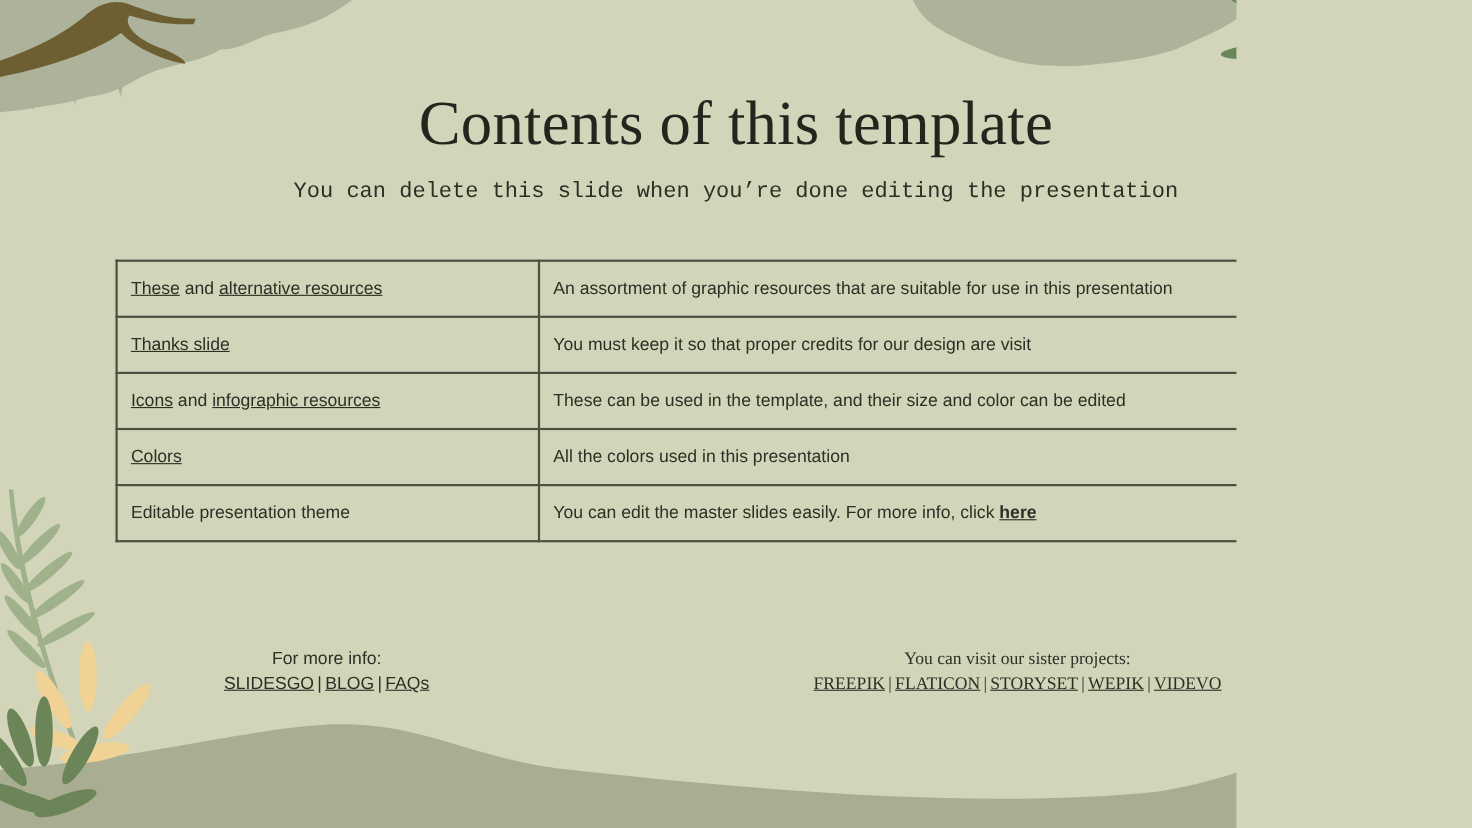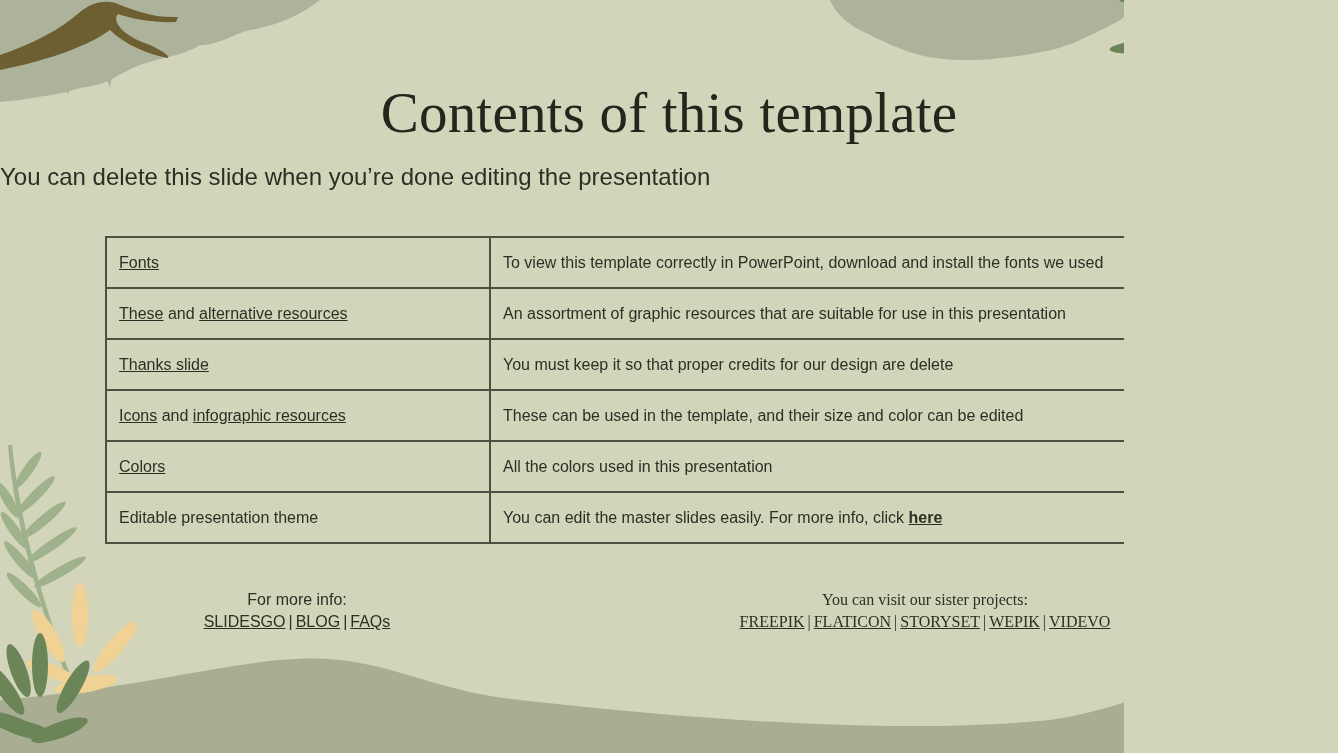--- a/index.html
+++ b/index.html
@@ -11,23 +11,23 @@
     position: relative;
   }
   .slide { position: absolute; inset: 0; width: 1124px; height: 753px; overflow: hidden; }
   .bg-svg { position: absolute; left: 0; top: 0; width: 1338px; height: 753px; }
   .title {
     position: absolute; left: 0; width: 1338px; top: 80px; text-align: center;
     font-family: "Liberation Serif", "DejaVu Serif", serif;
     font-size: 57px; color: #23261c; letter-spacing: 0.2px; margin: 0; font-weight: normal;
   }
   .subtitle {
-    position: absolute; left: 0; width: 1338px; top: 163px; text-align: left;
-    font-size: 24px; color: #2d2f25; margin: 0;
-    font-family: Liberation Sans, sans-serif;
+    position: absolute; left: 0; width: 1338px; top: 163px; text-align: center;
+    font-size: 20px; color: #2d2f25; margin: 0;
+    font-family: Liberation Mono, monospace;
   }
   table.contents {
     position: absolute; left: 105px; top: 236px; width: 1128px;
     border-collapse: collapse; font-size: 16px;
   }
   table.contents td {
     border: 2px solid #4c5040; height: 49px; padding: 0 0 0 12px;
     vertical-align: middle; color: #2d2f25;
   }
   table.contents td.col-a { width: 370px; }
@@ -122,40 +122,32 @@
     </g>
   </svg>
 
   <h1 class="title">Contents of this template</h1>
   <p class="subtitle">You can delete this slide when you’re done editing the presentation</p>
 
   <table class="contents">
     <tbody>
       <tr>
         <td class="col-a">
-          <a class="u">Fonts</a>
-        </td>
-        <td>
-          <span>To view this template correctly in PowerPoint, download and install the fonts we used</span>
-        </td>
-      </tr>
-      <tr>
-        <td class="col-a">
           <a class="u">These</a><span style="white-space:pre"> and </span><a class="u">alternative resources</a>
         </td>
         <td>
           <span>An assortment of graphic resources that are suitable for use in this presentation</span>
         </td>
       </tr>
       <tr>
         <td class="col-a">
           <a class="u">Thanks slide</a>
         </td>
         <td>
-          <span>You must keep it so that proper credits for our design are delete</span>
+          <span>You must keep it so that proper credits for our design are visit</span>
         </td>
       </tr>
       <tr>
         <td class="col-a">
           <a class="u">Icons</a><span style="white-space:pre"> and </span><a class="u">infographic resources</a>
         </td>
         <td>
           <span>These can be used in the template, and their size and color can be edited</span>
         </td>
       </tr>

